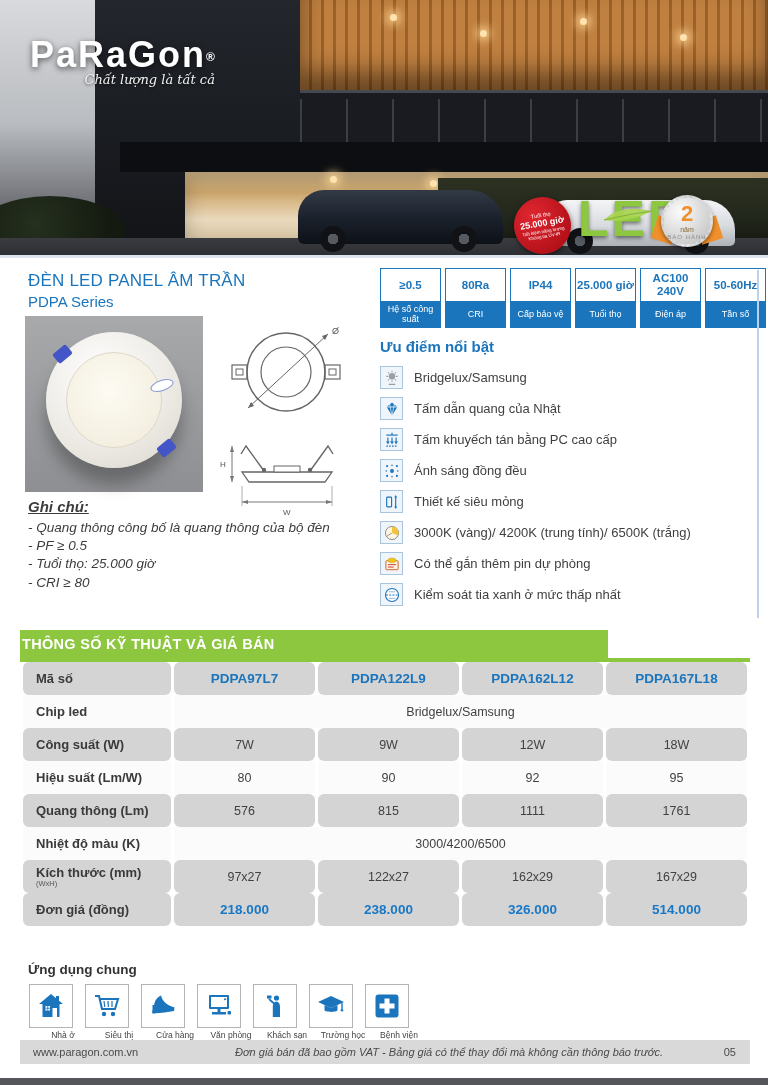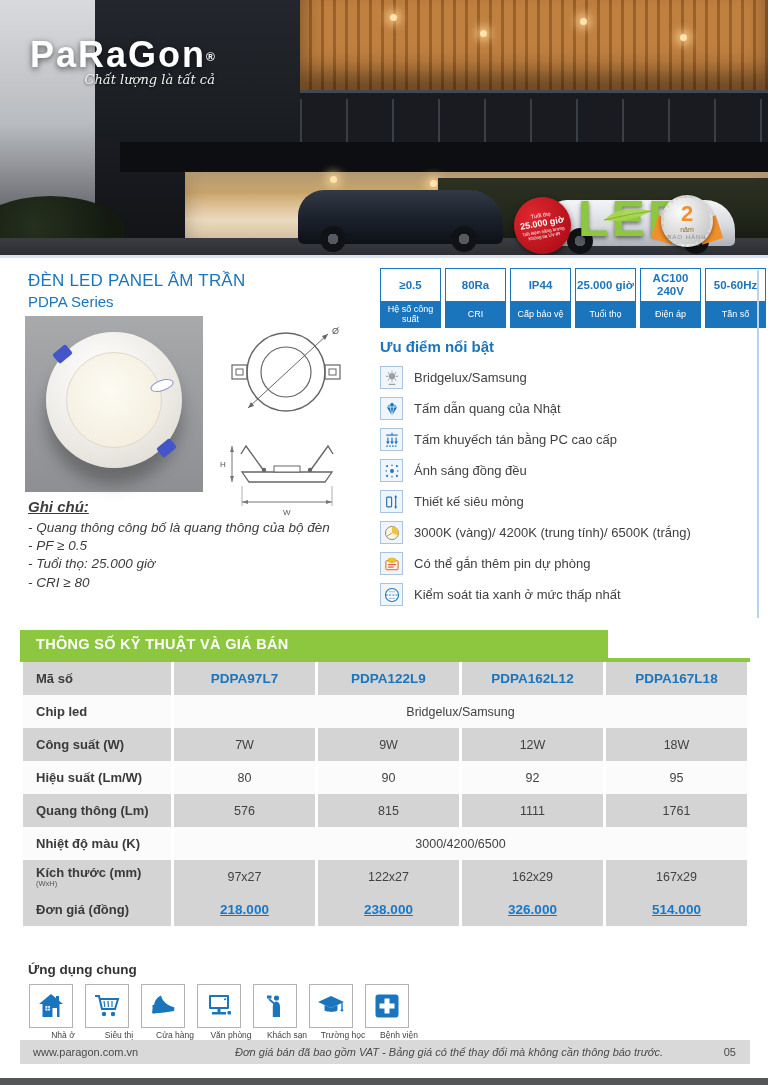--- a/index.html
+++ b/index.html
@@ -114,33 +114,33 @@
   .f-label { font-size:13px; color:#3f3f3f; }
 
   
   .notes { position:absolute; left:28px; top:498px; width:335px; font-style:italic; color:#3c3c3c; }
   .notes .nh { font-weight:bold; text-decoration:underline; font-size:15px; margin-bottom:4px; }
   .notes .ni { font-size:13.5px; line-height:1.35; }
 
   
   .section-hd { position:absolute; left:20px; top:630px; width:730px; border-bottom:4px solid #8DC63F; }
   .section-hd .inner { display:block; width:588px; background:#8DC63F; color:#fff; font-weight:bold;
-          font-size:14.5px; letter-spacing:.3px; padding:6px 16px 6px 16px; }
+          font-size:14.5px; letter-spacing:.3px; padding:6px 16px 6px 2px; }
 
   
   .spec-table { position:absolute; left:20px; top:662px; width:730px;
           border-collapse:separate; border-spacing:3px 0; table-layout:fixed; }
   .spec-table td { height:33px; vertical-align:middle; font-size:12.5px; color:#424242; }
-  .spec-table tr.g td { background:#d4d4d4; }
+  .spec-table tr.g td { background:#d4d4d4;border-radius:6px; }
   .spec-table tr.w td { background:#fbfbfb; }
   td.lbl { text-align:left; padding-left:13px; font-weight:bold; color:#3a3a3a; font-size:13px; line-height:1; }
   td.lbl .sub { display:block; font-size:7.5px; font-weight:normal; color:#555; margin-top:1px; }
   td.val { text-align:center; }
   td.model { text-align:center; color:#1B75BC; font-weight:bold; font-size:13.5px; }
-  td.price { text-align:center; color:#1778C8; font-weight:bold; font-size:13.5px;text-decoration:underline; }
+  td.price { text-align:center; color:#1778C8; font-weight:bold; font-size:13.5px; }
 
   
   .apps { position:absolute; left:28px; top:962px; }
   .apps h3 { font-size:13.5px; font-weight:bold; color:#333; margin-bottom:7px; }
   .app-row { display:flex; gap:10px; }
   .app { width:46px; display:flex; flex-direction:column; align-items:center; }
   .app-box { width:44px; height:44px; border:1.5px solid #b3b3b3; background:#fff;
           display:flex; align-items:center; justify-content:center; }
   .app-label { font-size:8.5px; color:#444; margin-top:2px; white-space:nowrap;margin-left:24px; }
 

